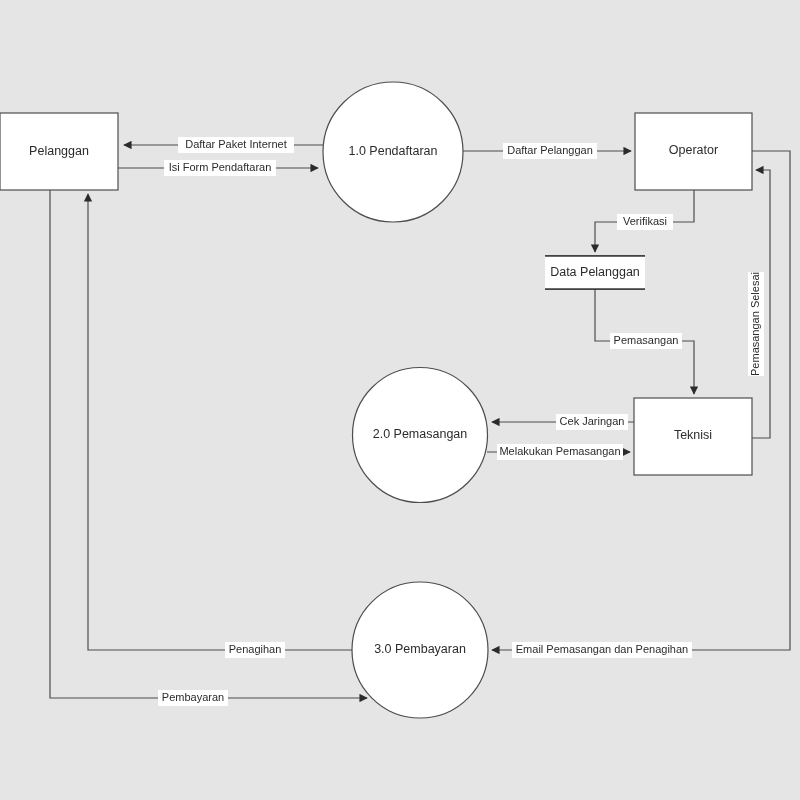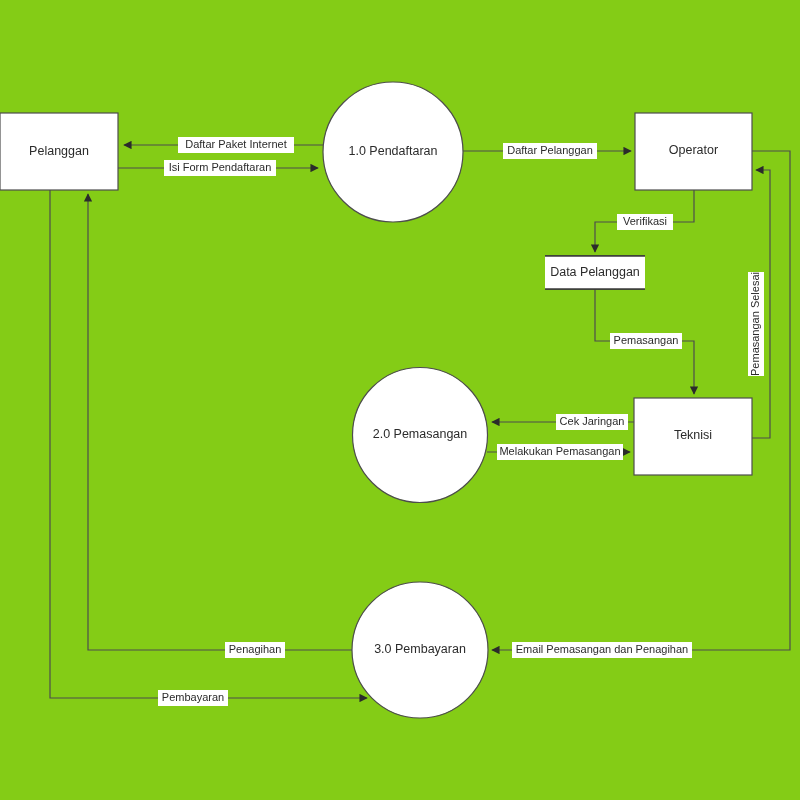--- a/index.html
+++ b/index.html
@@ -10,21 +10,21 @@
   body {
     width: 800px;
     height: 800px;
     font-family: "Liberation Sans", sans-serif;
     overflow: hidden;
   }
   #canvas-wrap {
     position: relative;
     width: 800px;
     height: 800px;
-    background: #84cc16;
+    background: #e5e5e5;
   }
   svg#dfd {
     display: block;
     width: 800px;
     height: 800px;
   }
   .shape {
     fill: #ffffff;
     stroke: #4d4d4d;
     stroke-width: 1.2;

